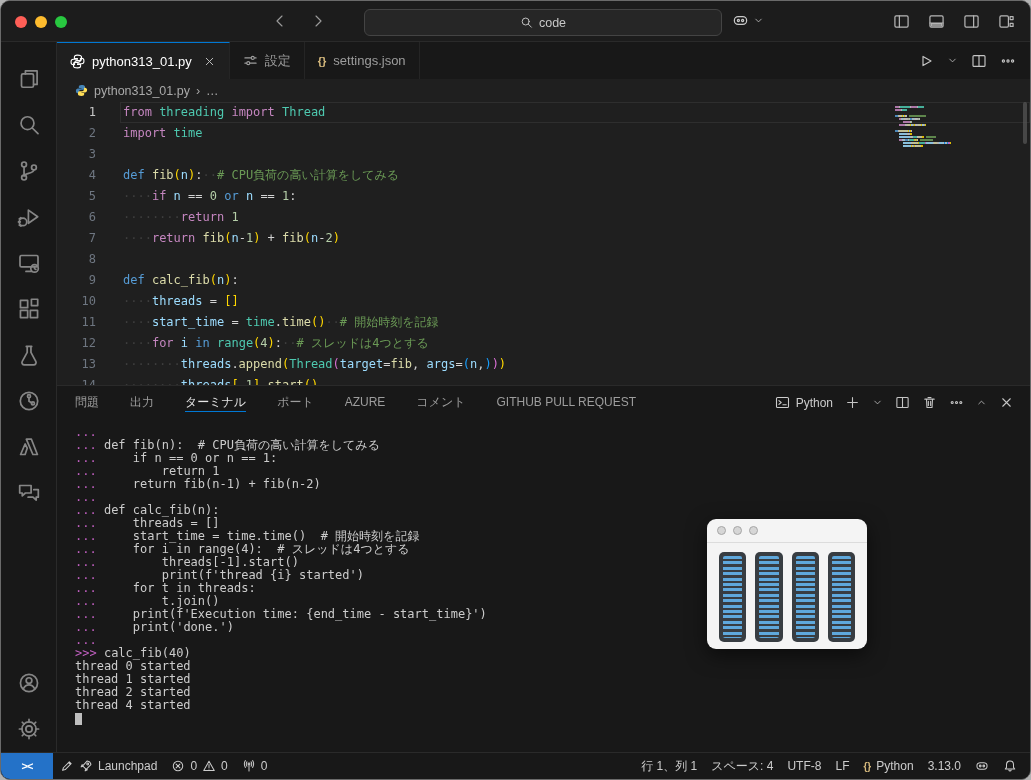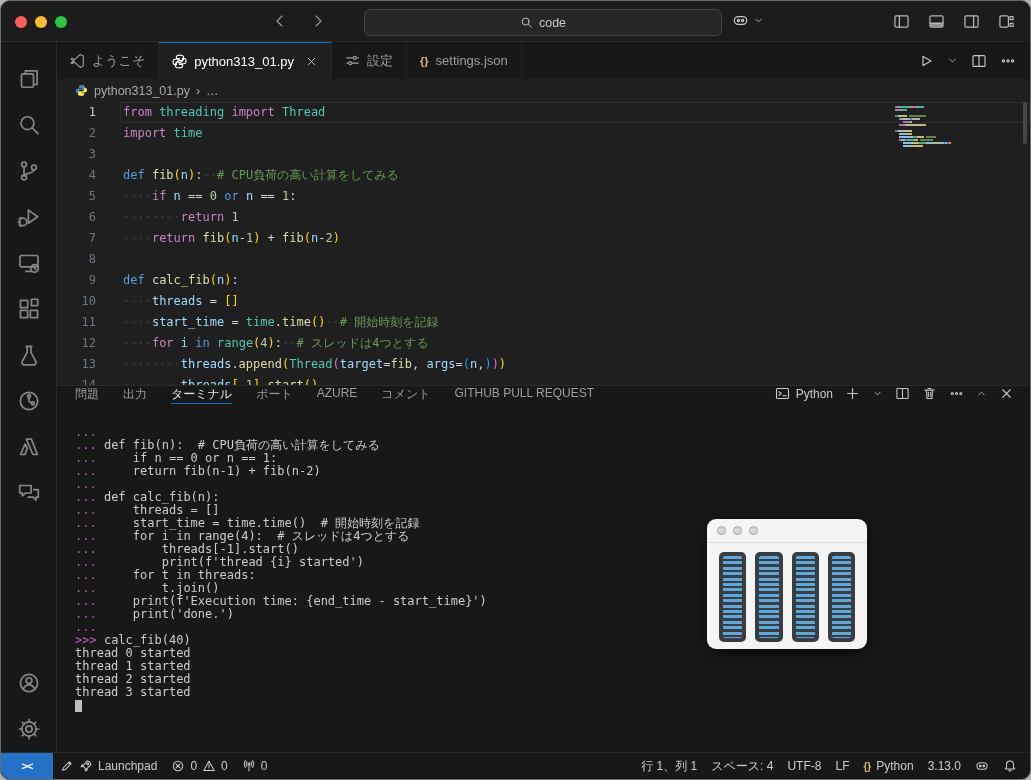--- a/index.html
+++ b/index.html
@@ -41,21 +41,21 @@
   .code-line .ln{width:63px;flex:0 0 auto;text-align:right;padding-right:24px;color:#6e7681;box-sizing:border-box;}
   .code-line.cur .ln{color:#c6c6c6;}
   .code-line.cur .code{outline:1px solid #2e2e2e;outline-offset:-1px;}
   .code-line .code{flex:1;padding-left:3px;}
   .minimap{position:absolute;top:4px;left:838px;width:72px;}
   .mm-row{height:2px;margin-bottom:1px;display:flex;}
   .mm-row i{display:block;height:2px;}
   .editor-scrollthumb{position:absolute;top:0;right:3px;width:4px;height:42px;background:#555;opacity:.75;border-radius:2px;}
   
   .panel{flex:1;display:flex;flex-direction:column;border-top:1px solid #2a2a2a;background:#181818;min-height:0;position:relative;}
-  .panel-tabs{height:33px;display:flex;align-items:flex-start;padding-left:18px;gap:24px;flex:0 0 auto;}
+  .panel-tabs{height:33px;display:flex;align-items:center;padding-left:18px;gap:31px;flex:0 0 auto;}
   .panel-tab{display:flex;align-items:center;font-size:12px;color:#9d9d9d;border-bottom:1.5px solid transparent;white-space:nowrap;}
   .panel-tab.active{color:#e7e7e7;border-bottom-color:#0078d4;}
   .panel-actions{margin-left:auto;display:flex;align-items:center;gap:12px;padding-right:16px;color:#c5c5c5;}
   .panel-profile{display:flex;align-items:center;gap:6px;color:#cccccc;font-size:12px;}
   
   .terminal{flex:1;position:relative;padding:7px 0 0 18px;font-family:"DejaVu Sans Mono",monospace;font-size:12px;
     line-height:13px;color:#cccccc;overflow:hidden;}
   .t-line{white-space:pre;height:13px;}
   .t-line .prompt{color:#c05fc0;}
   .t-cursor{display:inline-block;width:7px;height:12px;background:#bfbfbf;vertical-align:text-bottom;}
@@ -265,28 +265,20 @@
               <circle cx="8" cy="8" r="4.7"></circle>
               <path d="M8 1.6v1.8M8 12.6v1.8M1.6 8h1.8M12.6 8h1.8M3.5 3.5l1.3 1.3M11.2 11.2l1.3 1.3M12.5 3.5l-1.3 1.3M4.8 11.2l-1.3 1.3"></path>
             </svg>
           </span>
         </div>
       </div>
 
     <div class="main">
 
       <div class="tabstrip">
-          <div class="tab">
-            <span style="display: flex;">
-              <svg class="ic ic-stroke" width="15" height="15" viewBox="0 0 16 16">
-                <path d="M10.8 1.6L4.6 7.4 2.2 5.5l-1.1.8 2.9 2.2-2.9 2.2 1.1.8 2.4-1.9 6.2 5.8 3.4-1.7V3.3z" fill="#2ba0ea" stroke="none"></path>
-              </svg>
-            </span>
-            <span>ようこそ</span>
-          </div>
           <div class="tab active">
             <span style="display: flex;">
               <svg class="ic ic-stroke" width="15" height="15" viewBox="0 0 16 16">
                 <path fill="#4584b6" stroke="none" d="M7.9 1.2c-2.3 0-3.2.9-3.2 2.1v1.6h3.3v.7H3.6c-1.4 0-2.5 1.1-2.5 2.9s1.1 2.9 2.5 2.9h1.3V9.5c0-1.4 1.1-2.4 2.4-2.4h3.2c1 0 1.8-.8 1.8-1.9V3.3c0-1.3-1.4-2.1-4.4-2.1z"></path>
                 <path fill="#ffde57" stroke="none" d="M8.1 14.8c2.3 0 3.2-.9 3.2-2.1v-1.6H8v-.7h4.4c1.4 0 2.5-1.1 2.5-2.9S13.8 4.6 12.4 4.6h-1.3v1.9c0 1.4-1.1 2.4-2.4 2.4H5.5c-1 0-1.8.8-1.8 1.9v1.9c0 1.3 1.4 2.1 4.4 2.1z"></path>
               </svg>
             </span>
             <span>python313_01.py</span>
             <span class="close">
               <span style="display: flex;">
@@ -603,38 +595,39 @@
                   </svg>
                 </span>
               </span>
             </div>
           </div>
         <div class="terminal">
           <div id="termlines">
               <div class="t-line"><span class="prompt" style="color: rgb(192, 95, 192);">...</span><span></span></div>
               <div class="t-line"><span class="prompt" style="color: rgb(192, 95, 192);">... </span><span>def fib(n):  # CPU負荷の高い計算をしてみる</span></div>
               <div class="t-line"><span class="prompt" style="color: rgb(192, 95, 192);">... </span><span>    if n == 0 or n == 1:</span></div>
+              <div class="t-line"><span class="prompt" style="color: rgb(192, 95, 192);">... </span><span>        return 1</span></div>
               <div class="t-line"><span class="prompt" style="color: rgb(192, 95, 192);">... </span><span>    return fib(n-1) + fib(n-2)</span></div>
               <div class="t-line"><span class="prompt" style="color: rgb(192, 95, 192);">...</span><span></span></div>
               <div class="t-line"><span class="prompt" style="color: rgb(192, 95, 192);">... </span><span>def calc_fib(n):</span></div>
               <div class="t-line"><span class="prompt" style="color: rgb(192, 95, 192);">... </span><span>    threads = []</span></div>
               <div class="t-line"><span class="prompt" style="color: rgb(192, 95, 192);">... </span><span>    start_time = time.time()  # 開始時刻を記録</span></div>
               <div class="t-line"><span class="prompt" style="color: rgb(192, 95, 192);">... </span><span>    for i in range(4):  # スレッドは4つとする</span></div>
               <div class="t-line"><span class="prompt" style="color: rgb(192, 95, 192);">... </span><span>        threads[-1].start()</span></div>
               <div class="t-line"><span class="prompt" style="color: rgb(192, 95, 192);">... </span><span>        print(f'thread {i} started')</span></div>
               <div class="t-line"><span class="prompt" style="color: rgb(192, 95, 192);">... </span><span>    for t in threads:</span></div>
               <div class="t-line"><span class="prompt" style="color: rgb(192, 95, 192);">... </span><span>        t.join()</span></div>
               <div class="t-line"><span class="prompt" style="color: rgb(192, 95, 192);">... </span><span>    print(f'Execution time: {end_time - start_time}')</span></div>
               <div class="t-line"><span class="prompt" style="color: rgb(192, 95, 192);">... </span><span>    print('done.')</span></div>
               <div class="t-line"><span class="prompt" style="color: rgb(192, 95, 192);">...</span><span></span></div>
               <div class="t-line"><span class="prompt" style="color: rgb(192, 95, 192);">&gt;&gt;&gt; </span><span>calc_fib(40)</span></div>
               <div class="t-line"><span>thread 0 started</span></div>
               <div class="t-line"><span>thread 1 started</span></div>
               <div class="t-line"><span>thread 2 started</span></div>
-              <div class="t-line"><span>thread 3 started</span></div>
+              <div class="t-line"><span>thread 4 started</span></div>
               <div class="t-line"><span></span><span class="t-cursor"></span></div>
             </div>
           <div class="thread-graphic">
             <div class="tg-header">
                 <span></span>
                 <span></span>
                 <span></span>
               </div>
             <div class="tg-body" id="tgbody">
                 <div class="tg-col">

